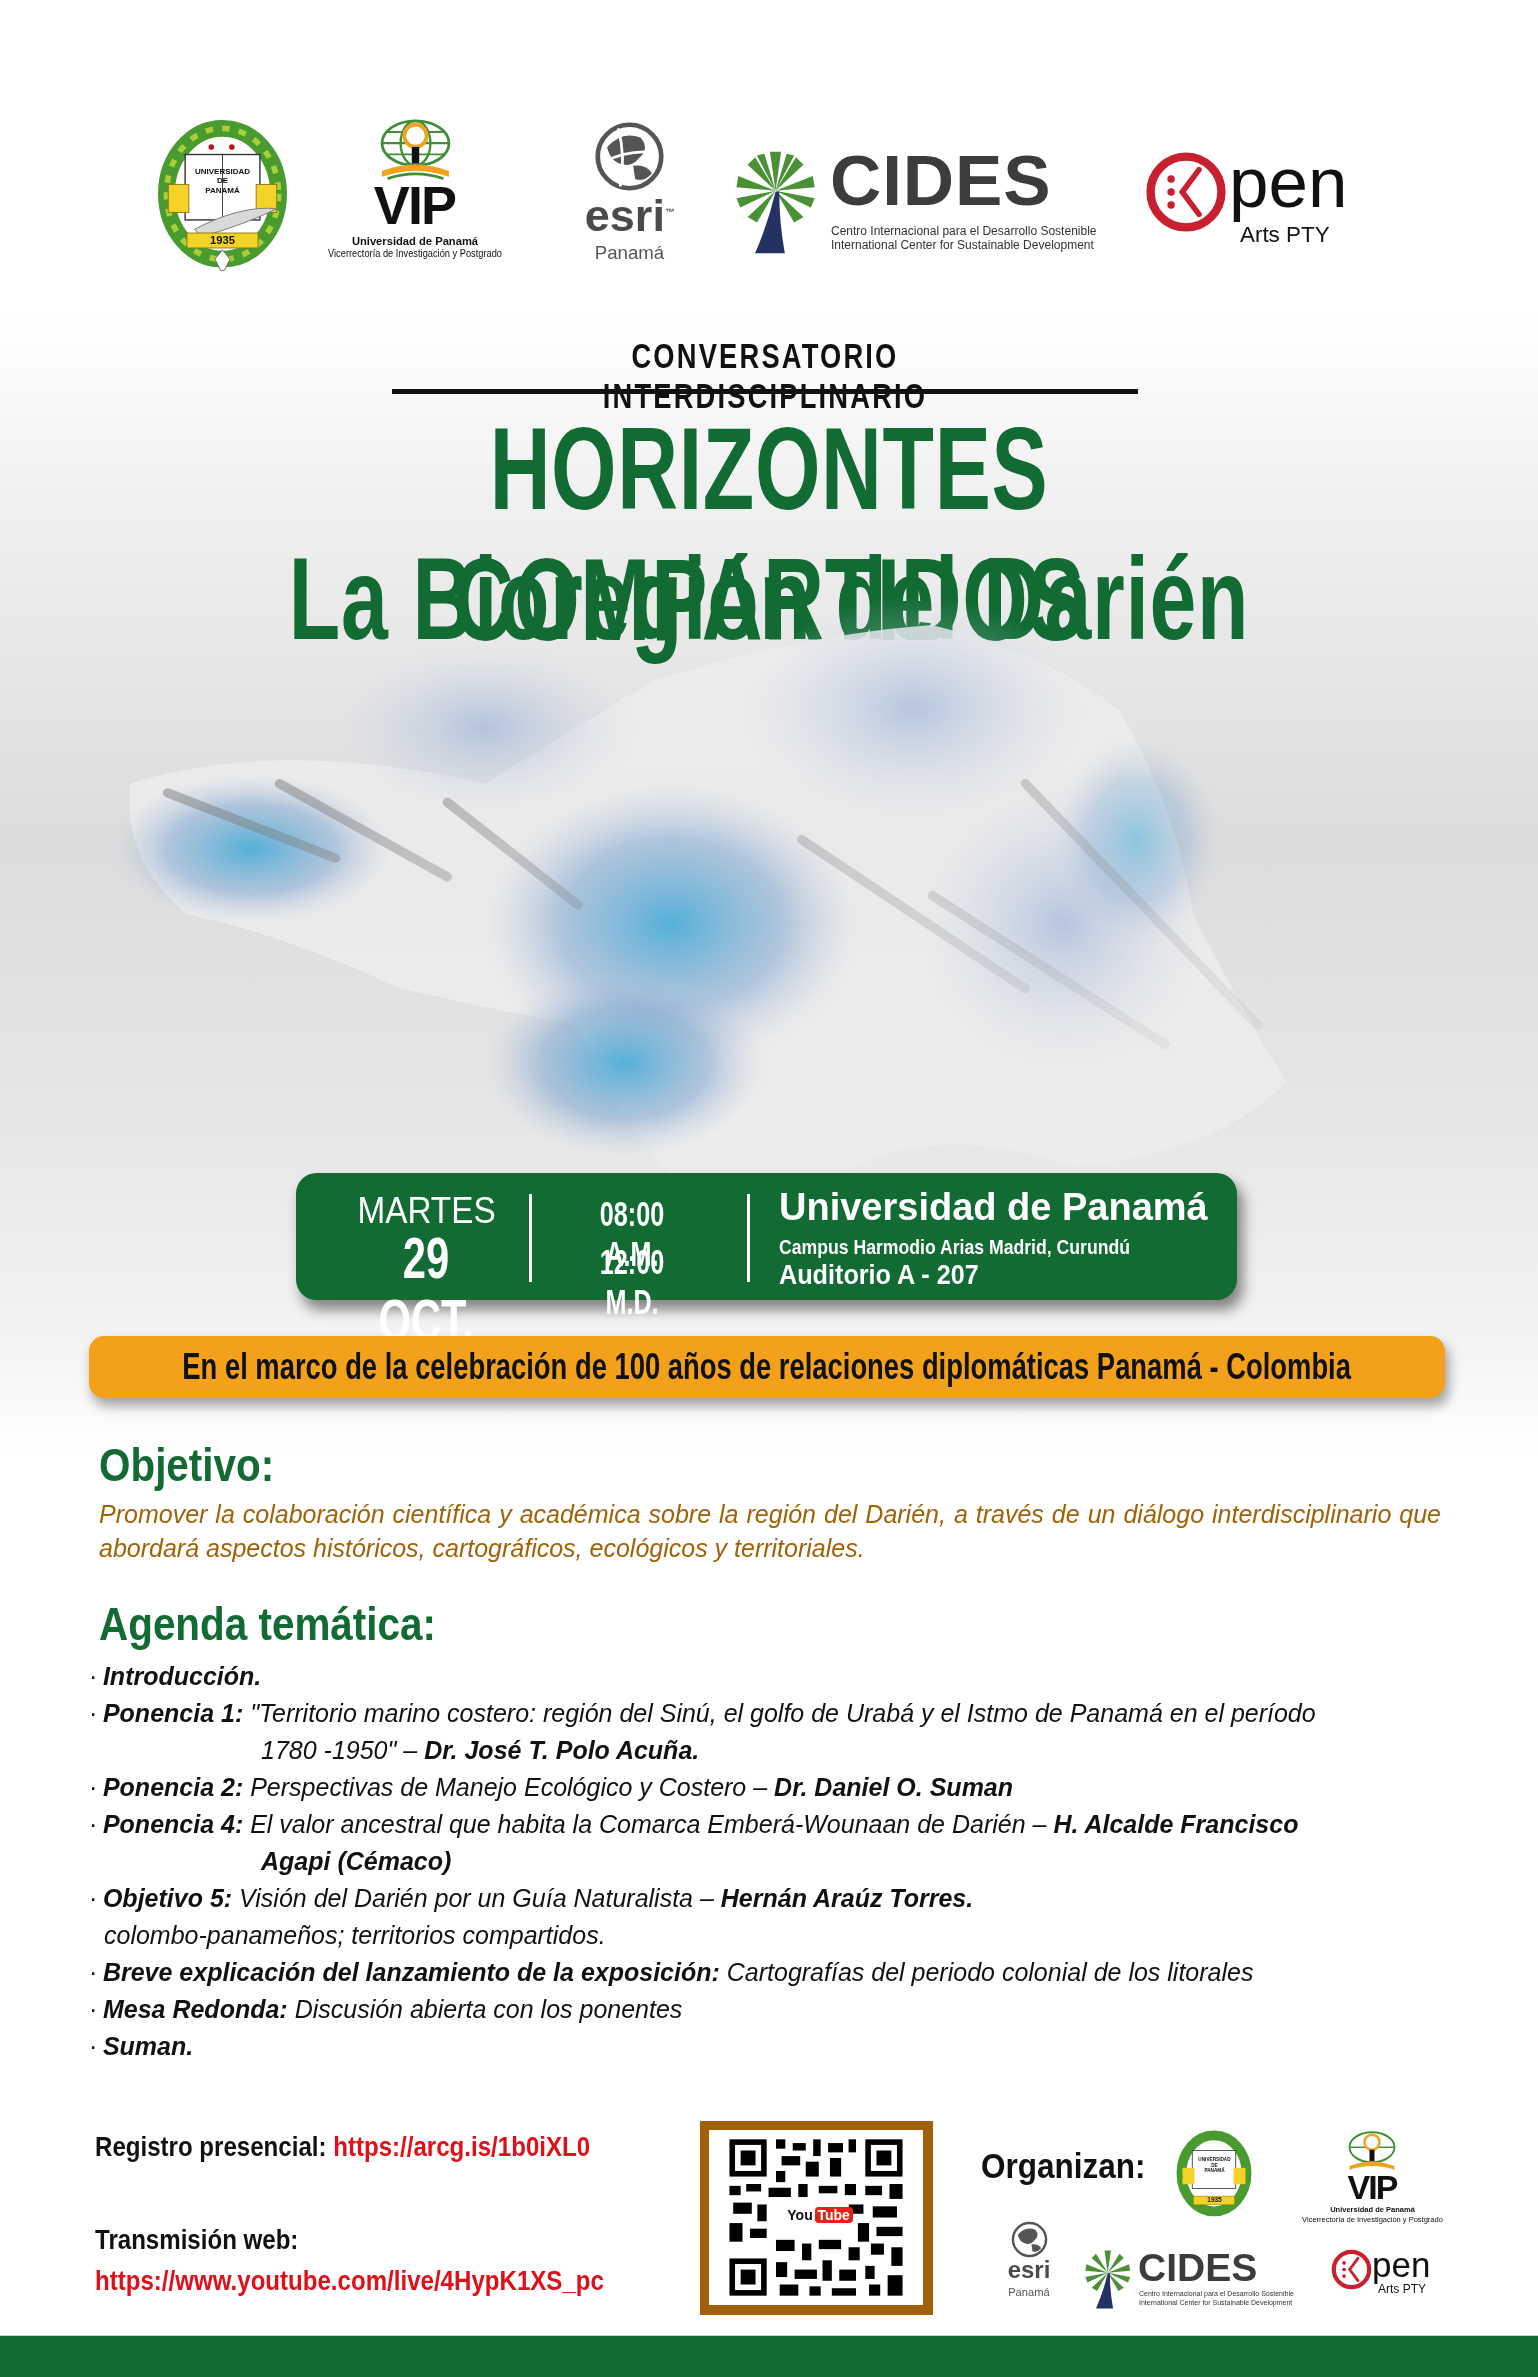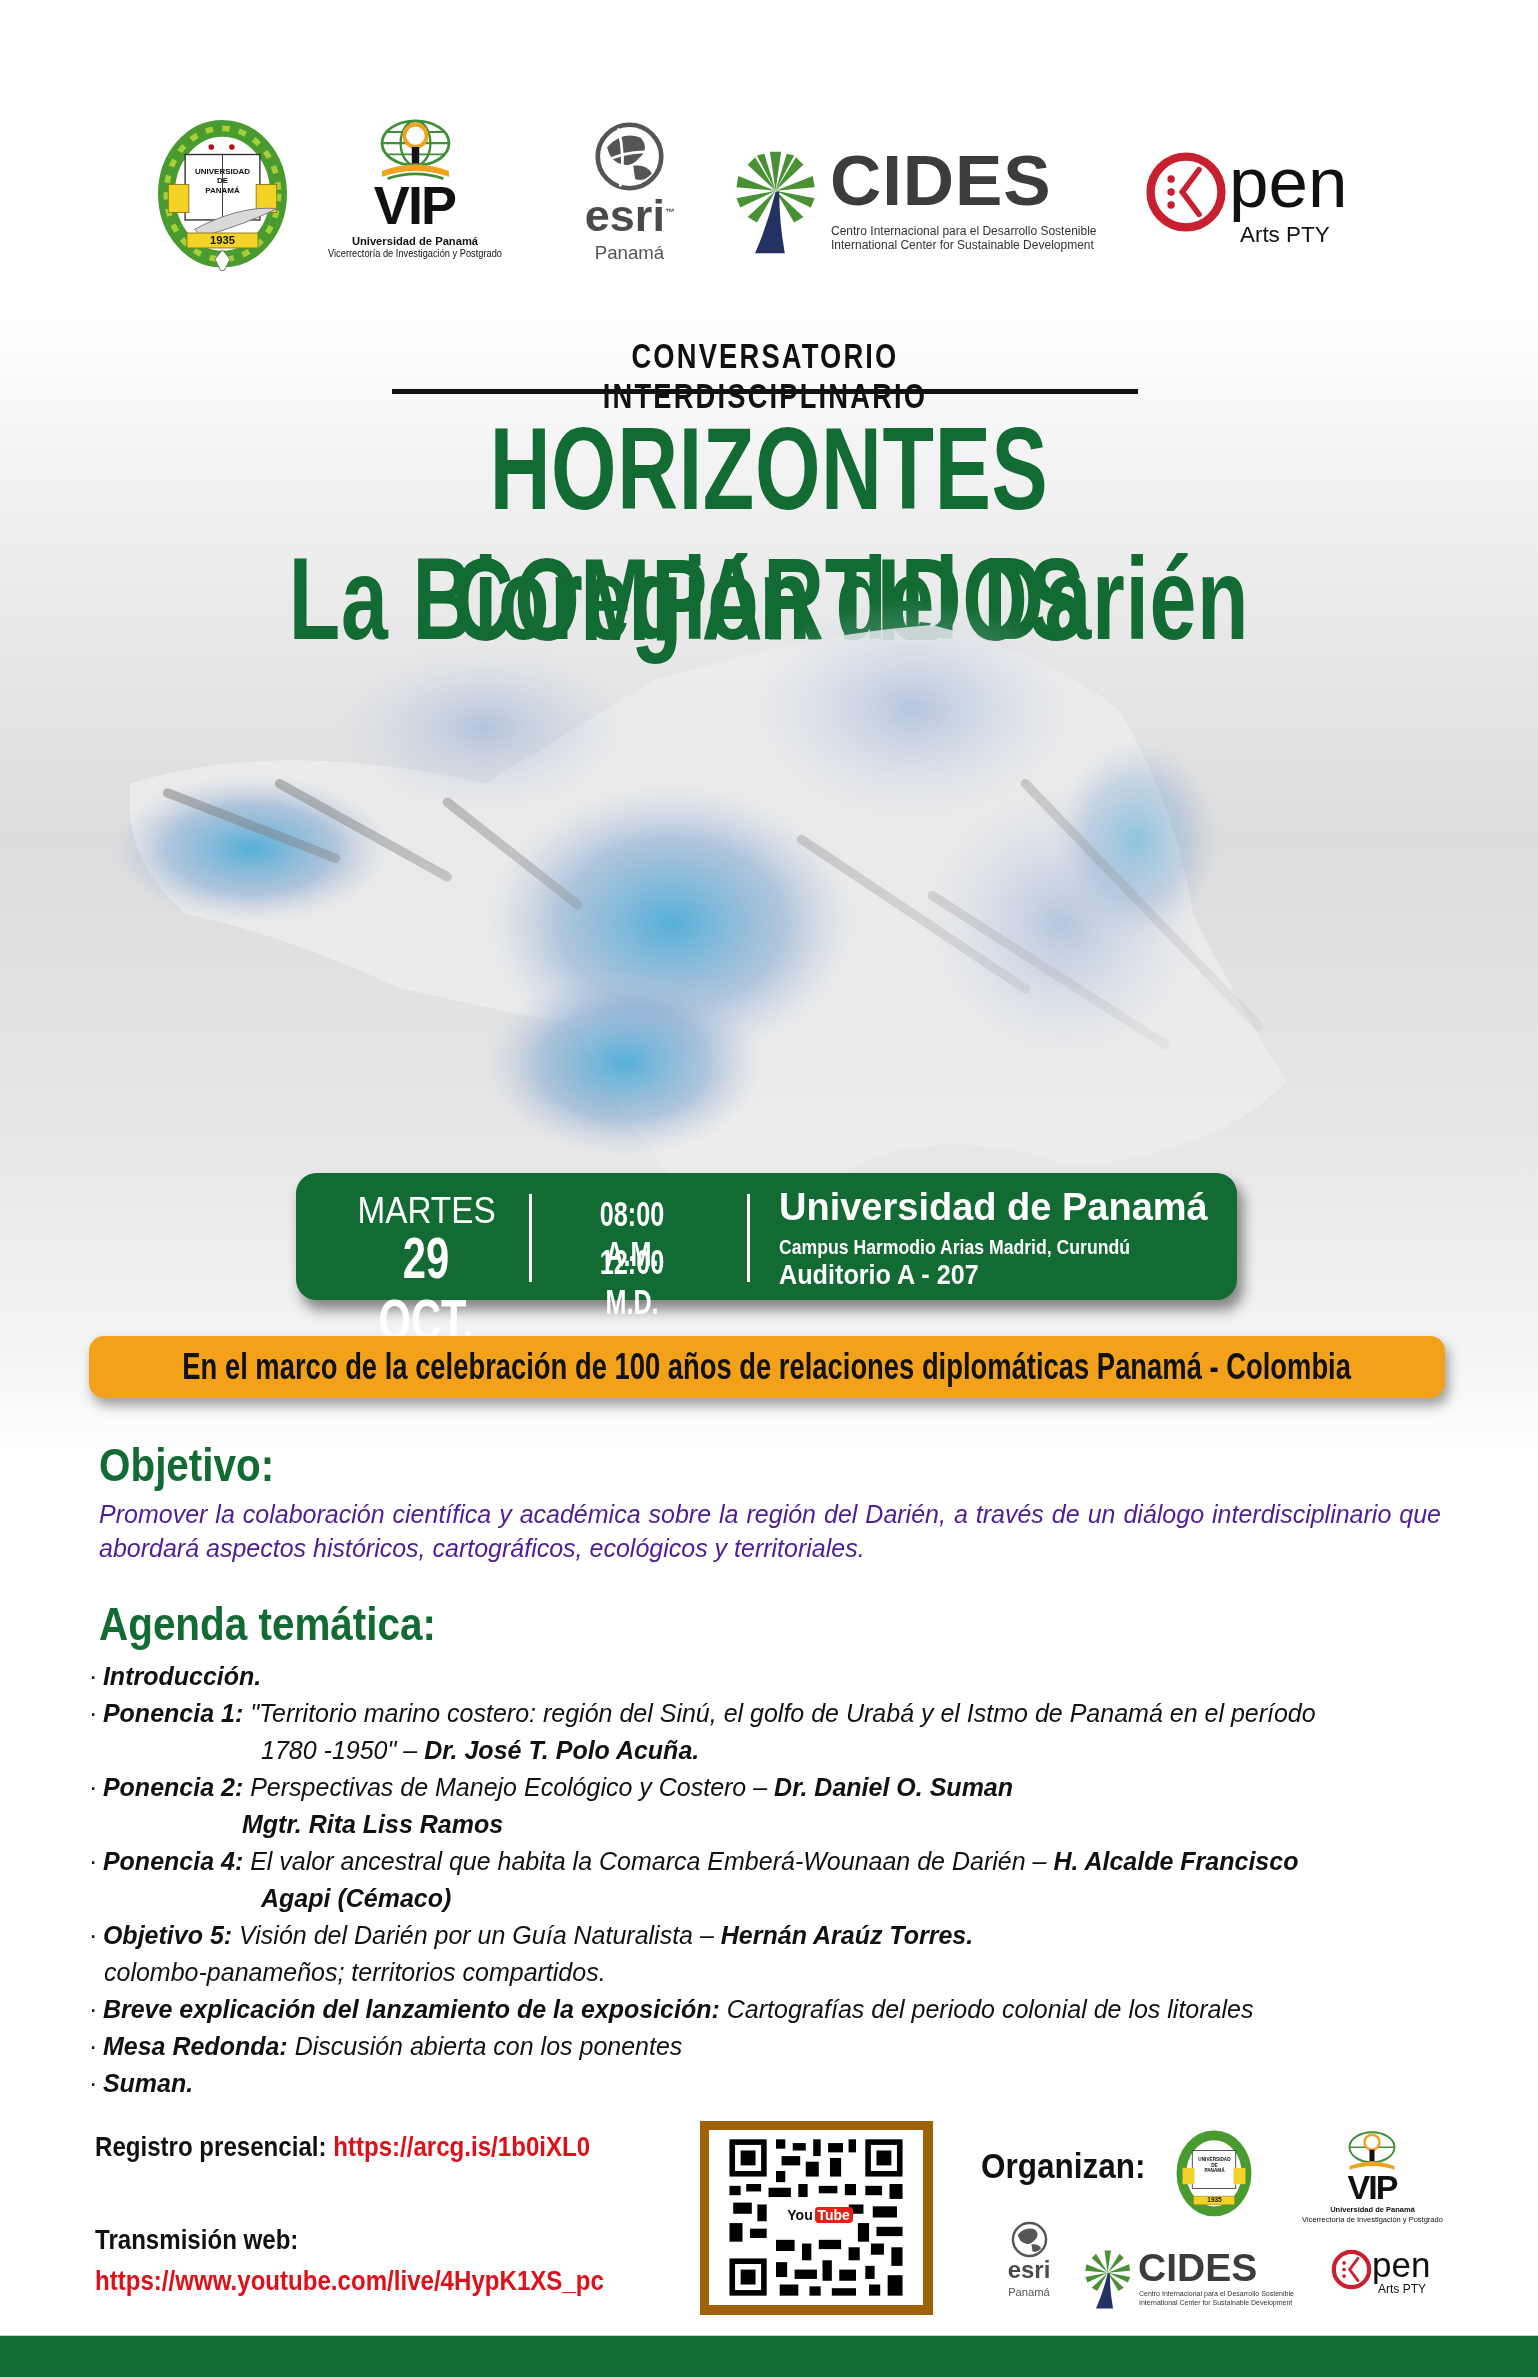--- a/index.html
+++ b/index.html
@@ -54,21 +54,21 @@
   
   .banner {
     position: absolute; left: 89px; top: 1336px; width: 1356px; height: 62px;
     background: #f3a11a; border-radius: 15px; box-shadow: 3.7px 7.5px 11.2px rgba(0,0,0,0.35);
     display: flex; align-items: center; justify-content: center;
   }
   .banner span { font-size: 37px; font-weight: 700; color: #111; white-space: nowrap; transform: scaleX(0.74); display: inline-block; }
 
   
   .h-sec { position: absolute; left: 99px; font-size: 47px; font-weight: 700; color: #116b33; transform: scaleX(0.86); transform-origin: left; white-space: nowrap; }
-  .objective { position: absolute; left: 99px; top: 1497px; width: 1342px; font-size: 25px; line-height: 34px; font-style: italic; color: #4c1d95; text-align: justify; }
+  .objective { position: absolute; left: 99px; top: 1497px; width: 1342px; font-size: 25px; line-height: 34px; font-style: italic; color: #a16207; text-align: justify; }
   .agenda { position: absolute; left: 89px; top: 1658px; width: 1380px; font-size: 25px; line-height: 37px; font-style: italic; color: #111; }
   .agenda .row { white-space: nowrap; }
   .agenda b { font-weight: 700; }
   .agenda .cont { padding-left: 172px; }
   .agenda .cont2 { padding-left: 153px; }
   .agenda .cont3 { padding-left: 15px; }
   .bullet { font-style: normal; margin-right: 5.6px; }
 
   
   .reg { position: absolute; left: 95px; top: 2131px; font-size: 28px; font-weight: 700; white-space: nowrap; transform: scaleX(0.86); transform-origin: left; }
@@ -227,23 +227,20 @@
     <span class="bullet">·</span><b>Introducción.</b>
   </div>
   <div class="row">
     <span class="bullet">·</span><b>Ponencia 1:</b><span> "Territorio marino costero: región del Sinú, el golfo de Urabá y el Istmo de Panamá en el período</span>
   </div>
   <div class="row cont">
     <span>1780 -1950" – </span><b>Dr. José T. Polo Acuña.</b>
   </div>
   <div class="row">
     <span class="bullet">·</span><b>Ponencia 2:</b><span> Perspectivas de Manejo Ecológico y Costero – </span><b>Dr. Daniel O. Suman</b>
-  </div>
-  <div class="row cont2">
-    <b>Mgtr. Rita Liss Ramos</b>
   </div>
   <div class="row">
     <span class="bullet">·</span><b>Ponencia 4:</b><span> El valor ancestral que habita la Comarca Emberá-Wounaan de Darién – </span><b>H. Alcalde Francisco</b>
   </div>
   <div class="row cont">
     <b>Agapi (Cémaco)</b>
   </div>
   <div class="row">
     <span class="bullet">·</span><b>Objetivo 5:</b><span> Visión del Darién por un Guía Naturalista – </span><b>Hernán Araúz Torres.</b>
   </div>

